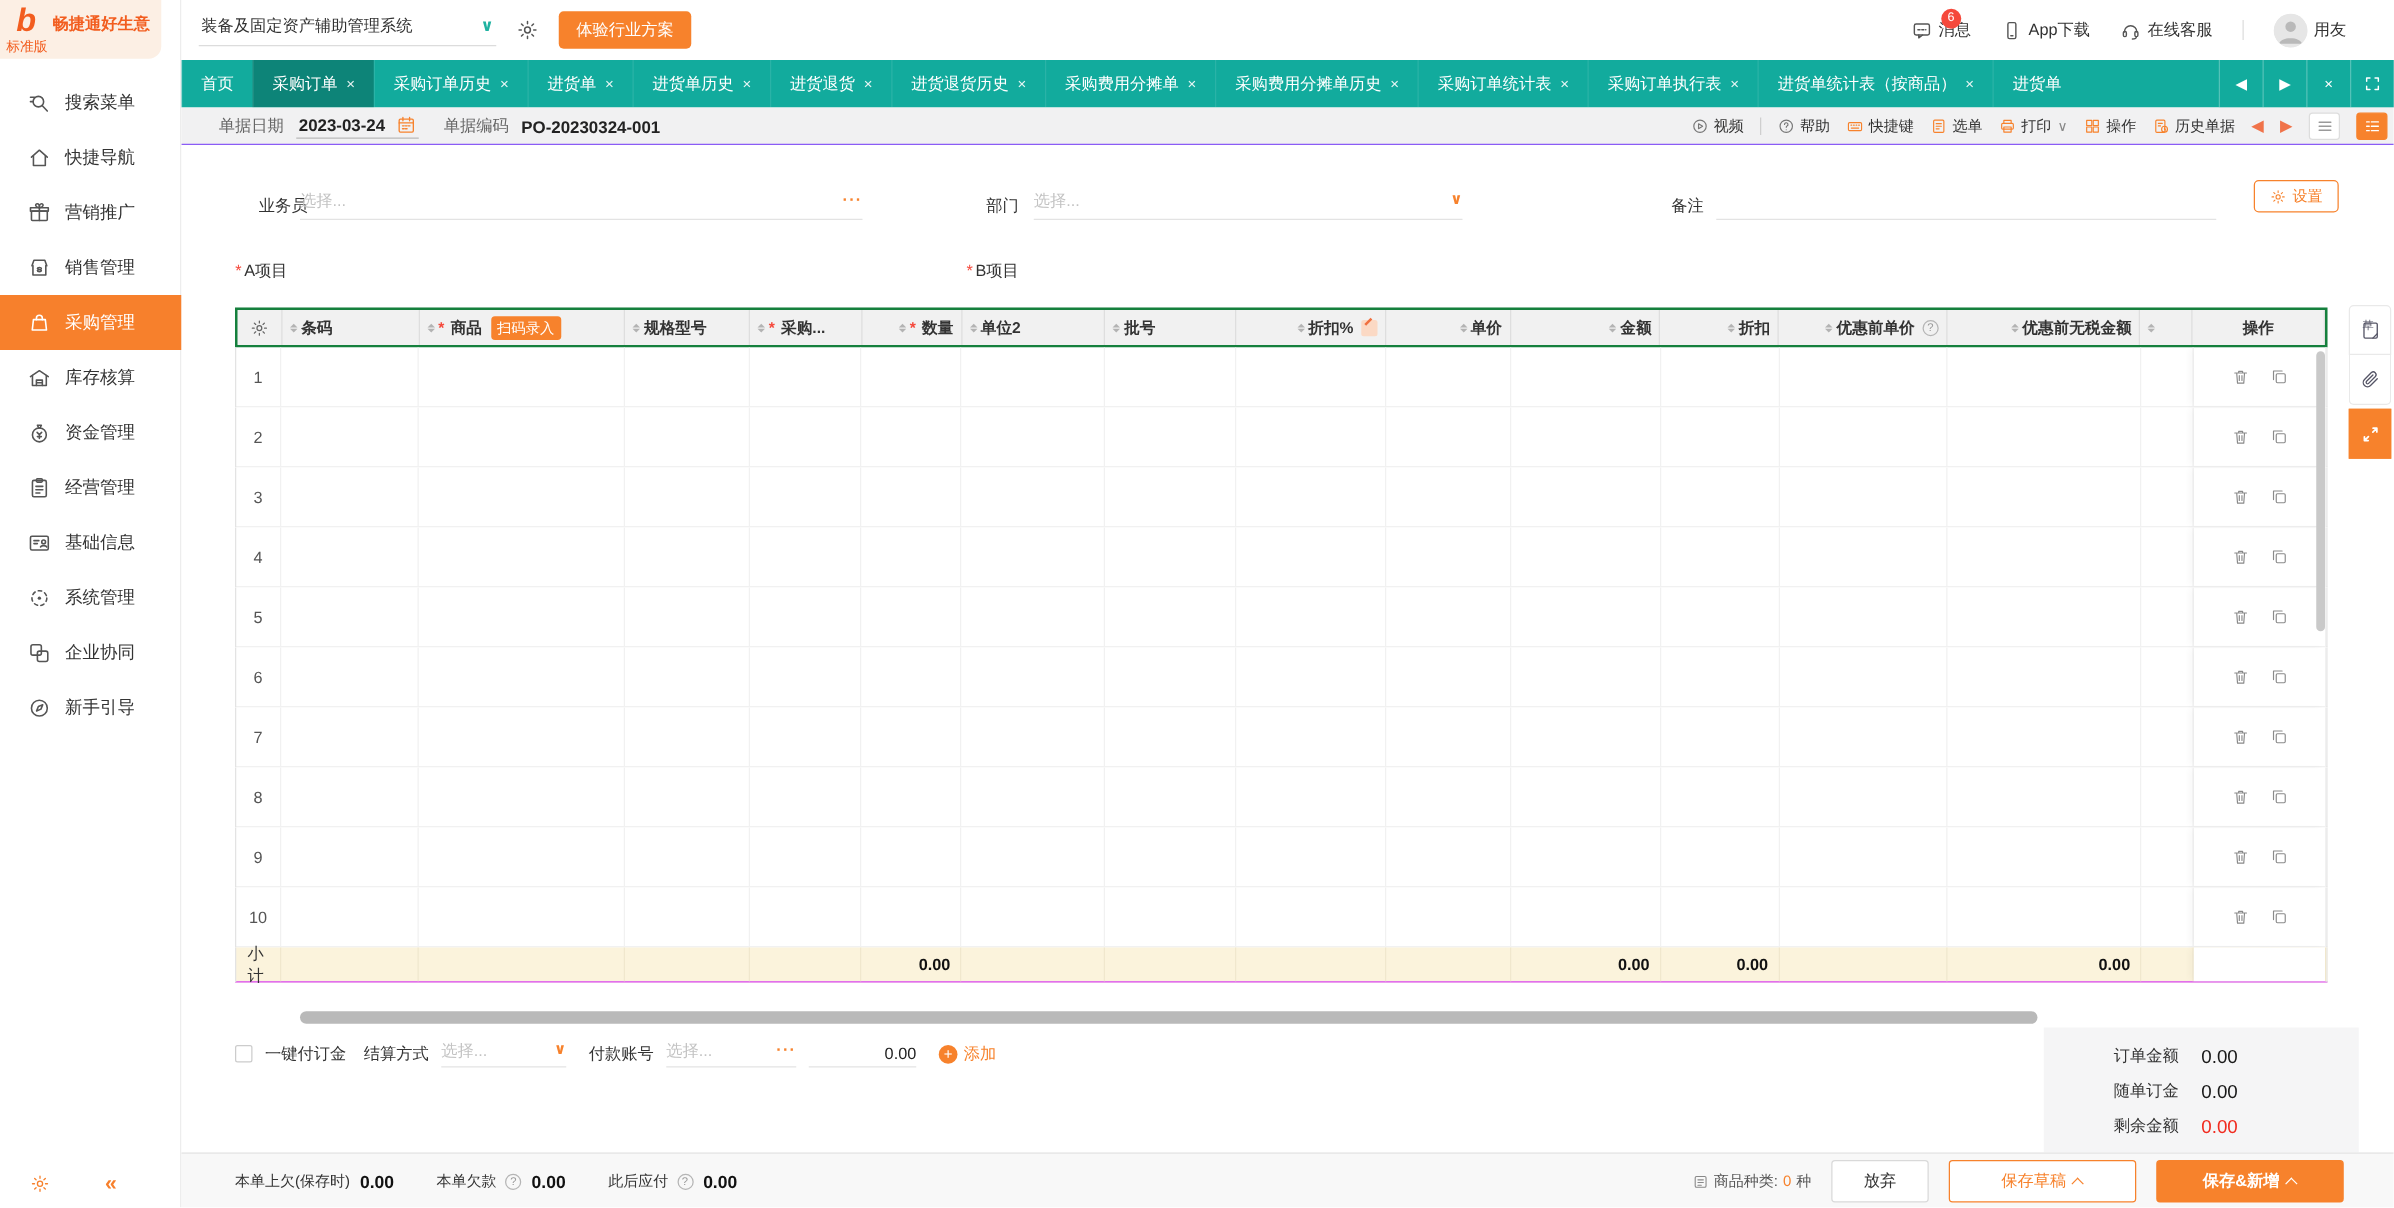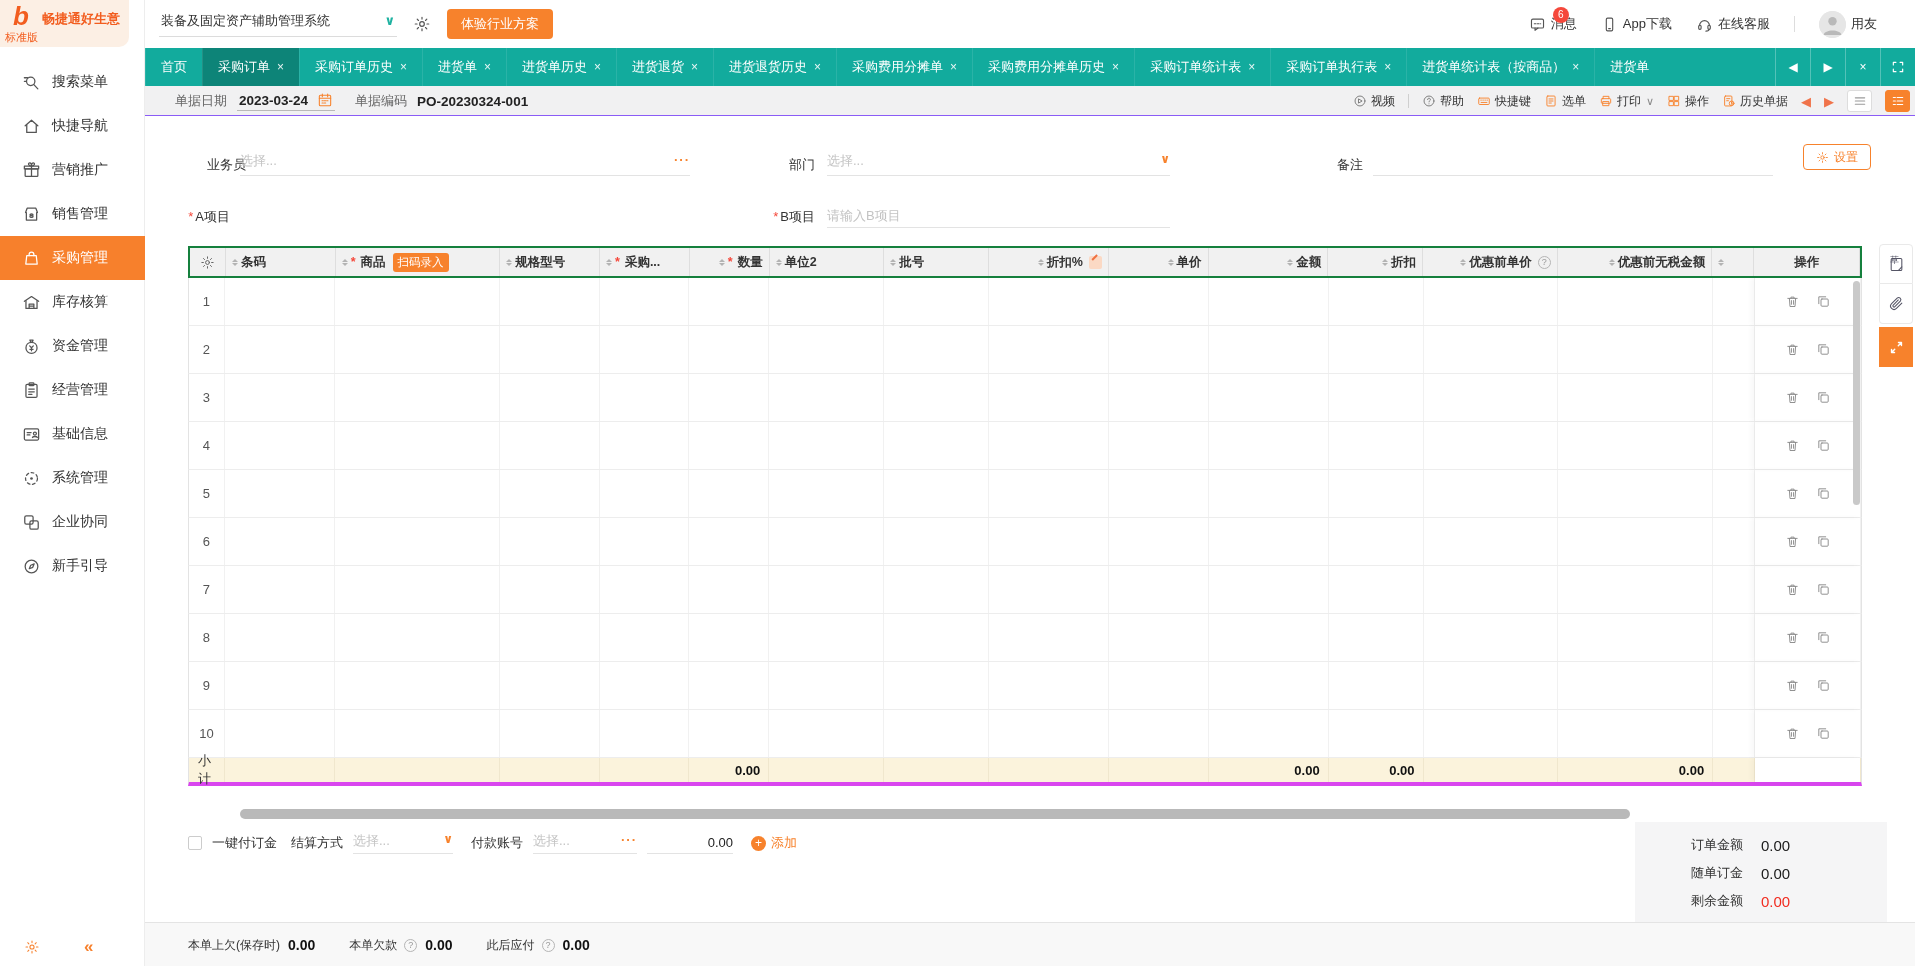--- a/index.html
+++ b/index.html
@@ -94,21 +94,21 @@
   .scan-badge{background:#f7822c;color:#fff;font-size:11.5px;font-weight:normal;padding:2px 5px;border-radius:3px;margin-left:4px;cursor:pointer}
   .help-circle{width:13px;height:13px;border:1px solid #b5b5b5;border-radius:50%;font-size:9px;color:#999;display:inline-flex;align-items:center;justify-content:center;margin-left:3px;font-weight:normal}
   .edit-ic{width:13px;height:13px;background:#fbd9c4;border-radius:2px;margin-left:3px;position:relative}
   .edit-ic::after{content:"";position:absolute;left:3px;top:3px;width:7px;height:1.5px;background:#f07040;transform:rotate(-45deg);transform-origin:left center}
   .th .gear-ic{width:15px;height:15px;color:#666;margin:0 auto}
   .tr{display:flex;height:48px;background:#fff;border-left:1px solid #e3e3e3;border-right:1px solid #e3e3e3;border-bottom:1px solid #ededed}
   .td{height:100%;border-right:1px solid #f1f1f1}
   .td.idx{display:flex;align-items:center;justify-content:center;font-size:13px;color:#555}
   .td.ops{display:flex;align-items:center;justify-content:center;gap:16px;box-shadow:-4px 0 5px rgba(0,0,0,.03)}
   .td.ops .ico{width:15px;height:15px;color:#8a8a8a;cursor:pointer}
-  .tr.subtotal{background:#fbf3dc;height:28px;border-bottom:4px solid #d946ef}
+  .tr.subtotal{background:#fbf3dc;height:28px;border-bottom:1px solid #d946ef}
   .tr.subtotal .td{border-right:1px solid #f0e7cd;display:flex;align-items:center;font-size:13px;color:#333}
   .tr.subtotal .td.lab{padding-left:9px}
   .tr.subtotal .td.val{justify-content:flex-end;padding-right:8px;font-weight:bold;color:#111}
   .tr.subtotal .td.ops{background:#fff;box-shadow:-4px 0 5px rgba(0,0,0,.03)}
   .hscroll{position:absolute;left:43px;top:692px;width:1674px;height:12px}
   .hscroll .thumb{position:absolute;left:52px;top:1px;width:1390px;height:10px;background:#b9b9b9;border-radius:5px;cursor:pointer}
   .vscroll-thumb{position:absolute;left:1708px;top:165px;width:7px;height:224px;background:#c9c9c9;border-radius:4px;cursor:pointer;z-index:3}
 
   
   .payrow{position:absolute;left:43px;top:712px;height:30px;display:flex;align-items:center;gap:10px;font-size:13px;color:#333}
@@ -539,21 +539,20 @@
         <svg viewBox="0 0 24 24" fill="none" stroke="currentColor" stroke-width="1.6" stroke-linecap="round" stroke-linejoin="round">
           <circle cx="12" cy="12" r="3.1"></circle>
           <path d="M12 5.4V3M12 21v-2.4M16.7 7.3l1.7-1.7M5.6 18.4l1.7-1.7M18.6 12H21M3 12h2.4M16.7 16.7l1.7 1.7M5.6 5.6l1.7 1.7"></path>
         </svg>
       </span>
     <span>设置</span>
   </div>
 
   <span class="f-label" style="left:0;top:92px;width:85px"><span class="req">*</span><span>A项目</span></span>
   <span class="f-label" style="left:595px;top:92px;width:75px"><span class="req">*</span><span>B项目</span></span>
-  <input class="f-input" style="left: 682px; top: 88px; width: 343px;" placeholder="请输入B项目">
 
   <div id="grid">
     <div class="thead" id="gridHead">
         <div class="th" style="width: 36px;">
           <span class="ico gear-ic">
             <svg viewBox="0 0 24 24" fill="none" stroke="currentColor" stroke-width="1.6" stroke-linecap="round" stroke-linejoin="round">
               <circle cx="12" cy="12" r="3.1"></circle>
               <path d="M12 5.4V3M12 21v-2.4M16.7 7.3l1.7-1.7M5.6 18.4l1.7-1.7M18.6 12H21M3 12h2.4M16.7 16.7l1.7 1.7M5.6 5.6l1.7 1.7"></path>
             </svg>
           </span>
@@ -1074,13 +1073,35 @@
         <span>本单欠款</span>
         <span class="help-circle">?</span>
         <span class="val">0.00</span>
       </span>
       <span class="fitem">
         <span>此后应付</span>
         <span class="help-circle">?</span>
         <span class="val">0.00</span>
       </span>
     </div>
+  <div class="fright">
+    <span class="cat">
+      <span class="ico" id="icoCat">
+          <svg viewBox="0 0 24 24" fill="none" stroke="currentColor" stroke-width="1.6" stroke-linecap="round" stroke-linejoin="round">
+            <rect x="4" y="4" width="16" height="16" rx="2"></rect>
+            <path d="M8 9h8M8 13h8M8 17h5"></path>
+          </svg>
+        </span>
+      <span>商品种类:</span>
+      <span class="num">0</span>
+      <span>种</span>
+    </span>
+    <button class="btn btn-abandon">放弃</button>
+    <button class="btn btn-draft">
+      <span>保存草稿</span>
+      <span class="caret-up"></span>
+    </button>
+    <button class="btn btn-save">
+      <span>保存&amp;新增</span>
+      <span class="caret-up"></span>
+    </button>
+  </div>
 </footer>
 
 </body></html>

